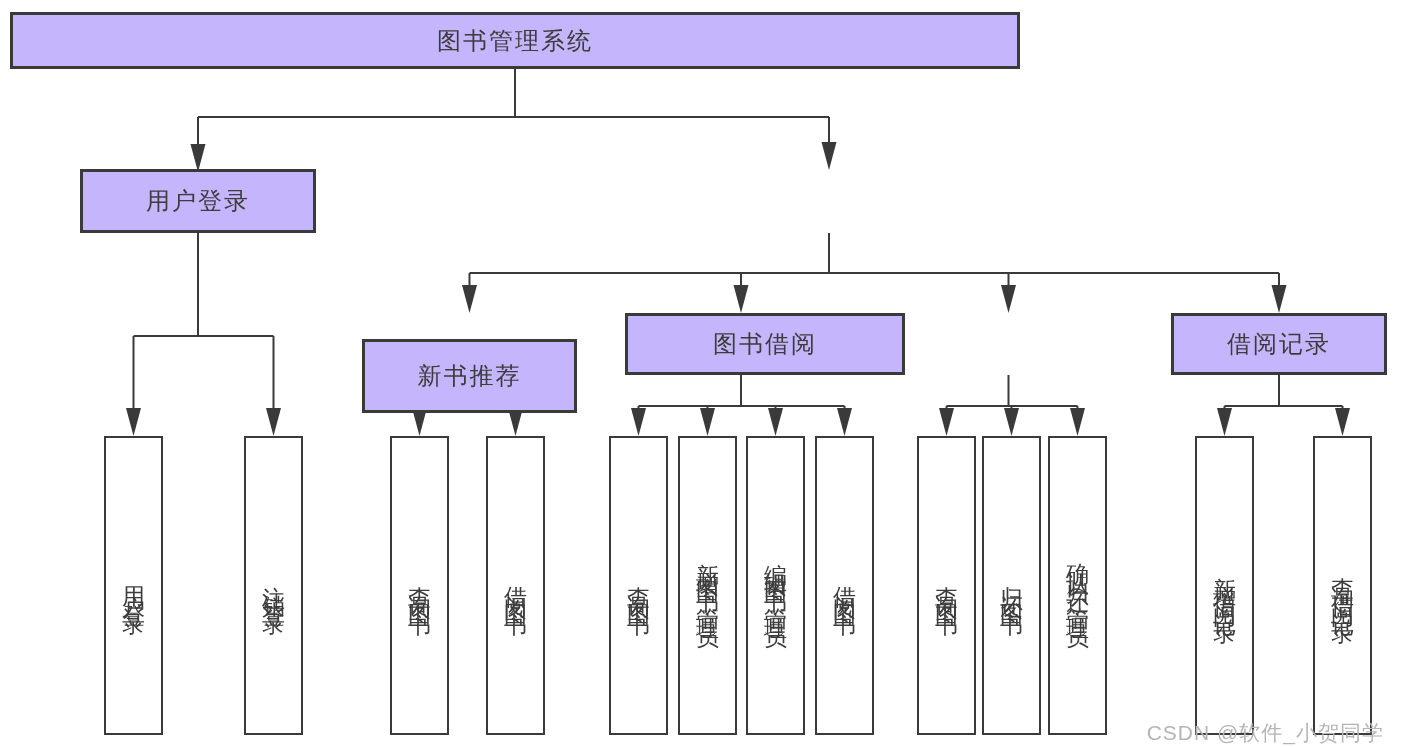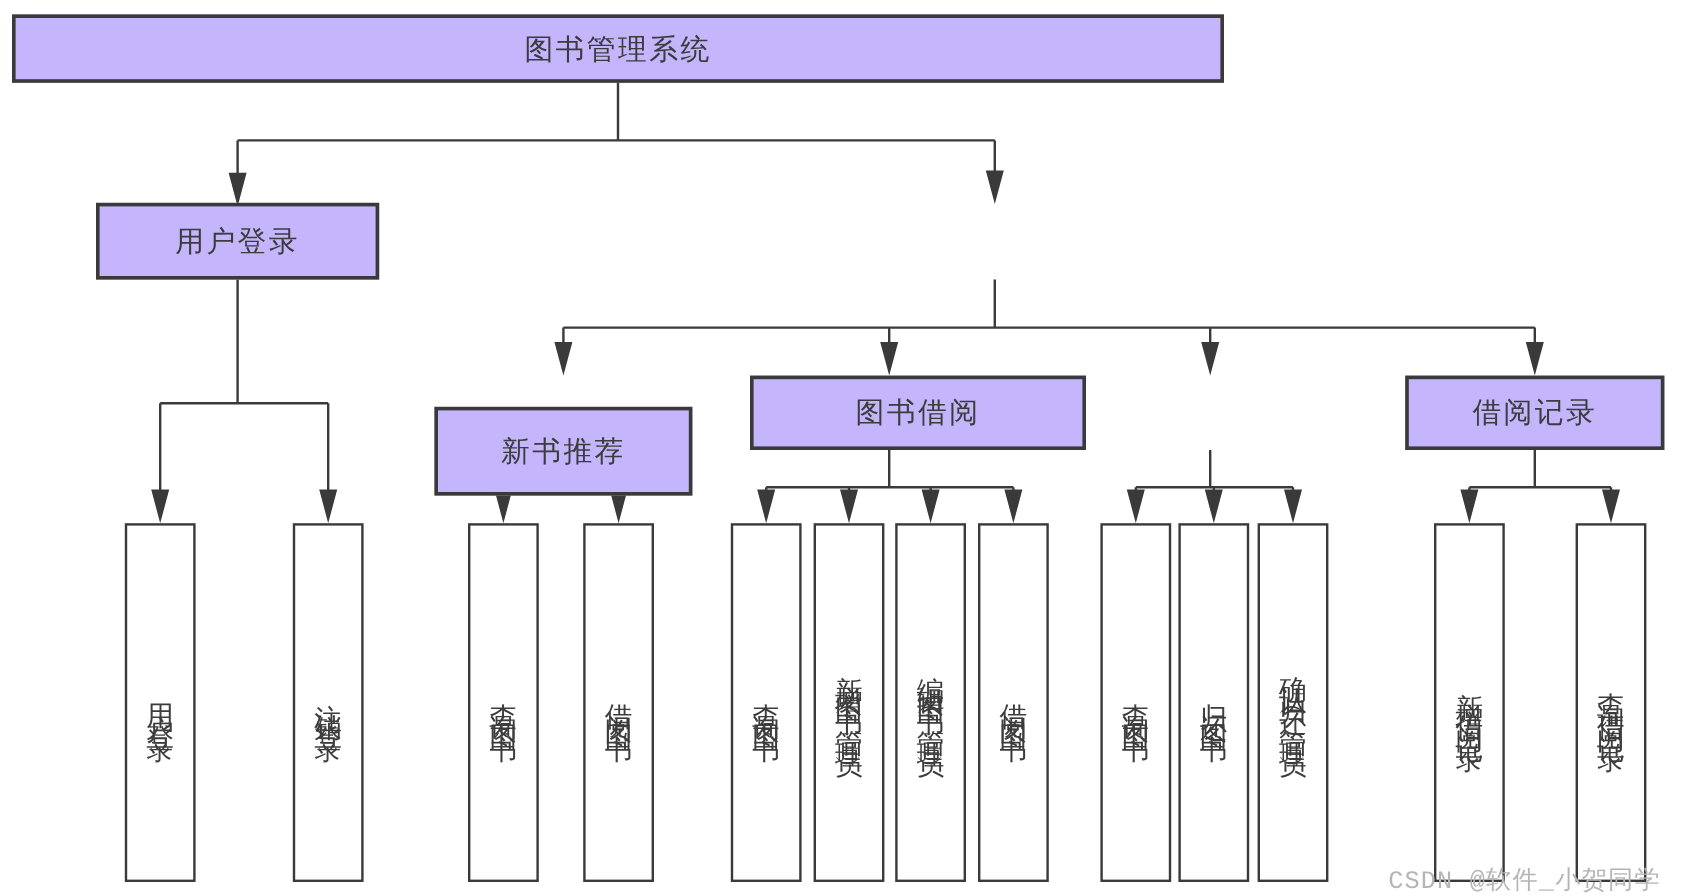--- a/index.html
+++ b/index.html
@@ -25,21 +25,20 @@
     top: 436px; width: 59px; height: 299px;
     writing-mode: vertical-rl; text-orientation: mixed;
     display: flex; align-items: center; justify-content: center;
     font-size: 23px; letter-spacing: 9px; line-height: 1.25;
     color: #3c3c3c; white-space: nowrap;
   }
   .watermark {
     position: absolute; top: 719px; right: 21px;
     font-size: 21px; color: #b5b5b5; letter-spacing: 1px;
     white-space: nowrap;
-    font-family: Liberation Mono, monospace;
   }
 </style>
 </head>
 <body>
 
 <div class="stage">
 
   <svg class="wires" width="1405" height="747" viewBox="0 0 1405 747" aria-hidden="true">
     <path fill="none" stroke="#3a3a3a" stroke-width="2" d="
       M515,68 V117

